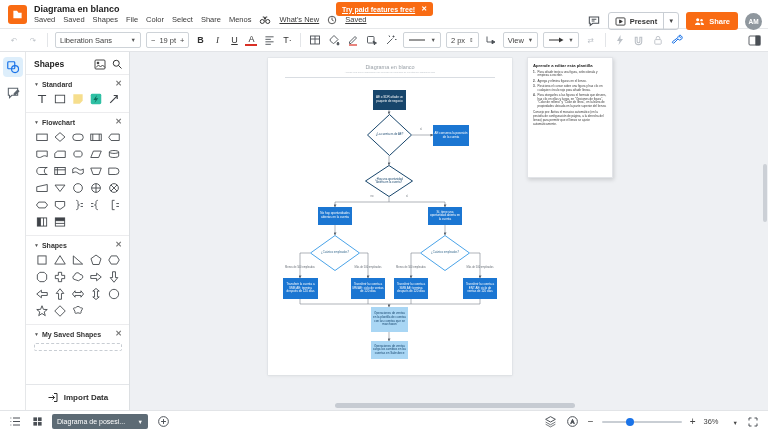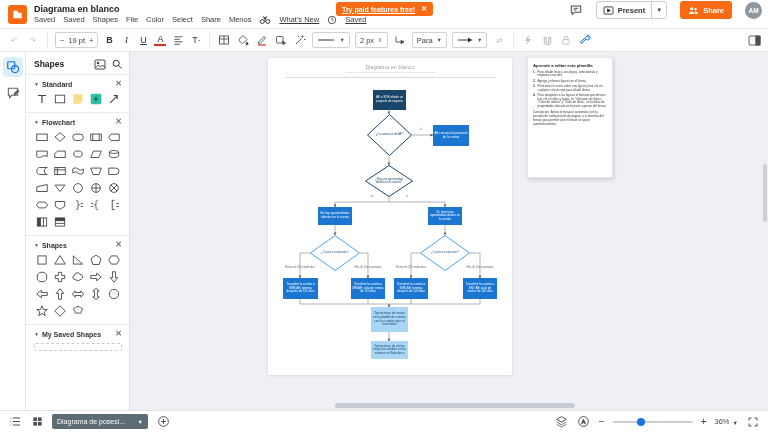--- a/index.html
+++ b/index.html
@@ -13,21 +13,21 @@
           display:flex; align-items:center; justify-content:center; }
   .title-block { display:flex; flex-direction:column; justify-content:center; }
   .doc-title { font-size:9px; font-weight:bold; color:#1c1c1c; line-height:10px; }
   .menu-row { display:flex; align-items:center; gap:8px; font-size:7.5px; color:#3a3a3a; margin-top:1px; }
   .menu-item { cursor:default; }
   .menu-underline { text-decoration:underline; }
   .hdr-ico { color:#3a3a3a; }
   .banner { position:absolute; left:336px; top:2px; background:#F96B13; color:#fff; border-radius:3px;
             font-size:7px; font-weight:bold; padding:3px 6px; display:flex; gap:6px; align-items:center; }
   .banner span.txt { text-decoration:underline; }
-  .hdr-right { position:absolute; right:6px; top:1px; display:flex; align-items:center; gap:13px; }
+  .hdr-right { position:absolute; right:6px; top:12px; display:flex; align-items:center; gap:7px; }
   .present-group { display:flex; align-items:center; border:1px solid #c9ced4; border-radius:3px; height:18px; }
   .present-main { display:flex; align-items:center; gap:4px; padding:0 6px; font-size:7.5px; font-weight:bold; color:#333; }
   .present-caret { border-left:1px solid #c9ced4; padding:0 4px; font-size:6px; color:#444; height:100%; display:flex; align-items:center; }
   .share-btn { background:#F96B13; color:#fff; border-radius:3px; height:18px; padding:0 8px;
                display:flex; align-items:center; gap:4px; font-size:7.5px; font-weight:bold; }
   .avatar { width:17px; height:17px; border-radius:50%; background:#8f979e; color:#fff;
             font-size:6.5px; font-weight:bold; display:flex; align-items:center; justify-content:center; }
 
   
   .toolbar { height:24px; border-top:1px solid #e6e8ea; border-bottom:1px solid #e2e4e7;
@@ -98,21 +98,21 @@
 
   
   .statusbar { height:22px; border-top:1px solid #e2e4e7; display:flex; align-items:center; padding:0 8px; gap:8px; }
   .sb-ico { width:14px; height:14px; display:flex; align-items:center; justify-content:center; color:#4a4f55; }
   .page-pill { background:#5d6b75; color:#fff; border-radius:2px; height:15px; min-width:96px;
                display:flex; align-items:center; font-size:7px; padding:0 5px; gap:8px; }
   .page-pill .caret { font-size:5.5px; margin-left:auto; }
   .sb-right { margin-left:auto; display:flex; align-items:center; gap:8px; }
   .slider { width:80px; height:2px; background:#c9ced4; border-radius:1px; position:relative; }
   .slider .thumb { position:absolute; left:30%; top:-3px; width:8px; height:8px; border-radius:50%; background:#1a73e8; }
-  .zoom-label { font-size:7.5px; color:#444; display:flex; align-items:flex-end; gap:3px; }
+  .zoom-label { font-size:7.5px; color:#444; display:flex; align-items:flex-end; gap:14px; }
   .zoom-label .caret { font-size:5.5px; }
 </style>
 </head>
 <body>
 
 <div class="header">
   <div class="logo">
     <svg width="11" height="11" viewBox="0 0 24 24">
         <path d="M3 4h8l3 4h7v12H3z" fill="#fff"></path>
       </svg>
@@ -176,20 +176,24 @@
       <span>Share</span>
     </div>
     <div class="avatar">AM</div>
   </div>
 </div>
 
 <div class="toolbar">
   <span class="tb-ico dis">↶</span>
   <span class="tb-ico dis">↷</span>
   <span class="tb-sep"></span>
+  <div class="tb-box font-box">
+    <span>Liberation Sans</span>
+    <span class="caret">▼</span>
+  </div>
   <div class="tb-box">
     <span>−</span>
       <span>19 pt</span>
       <span>+</span>
   </div>
   <span class="tb-letter" style="font-weight:bold">B</span>
   <span class="tb-letter" style="font-style:italic;font-family:'Liberation Serif',serif">I</span>
   <span class="tb-letter" style="text-decoration:underline">U</span>
   <span class="tb-letter" style="border-bottom:2px solid #d93025;line-height:9px">A</span>
   <span class="tb-ico">
@@ -238,21 +242,21 @@
     <span>2 px</span>
       <span class="caret">⇕</span>
   </div>
   <span class="tb-ico">
     <svg width="12" height="12" viewBox="0 0 24 24" fill="none" stroke="#4a4f55" stroke-width="1.8">
         <path d="M4 5v11h12"></path>
         <path d="M14 12.5L20 16l-6 3.5z" fill="#4a4f55"></path>
       </svg>
   </span>
   <div class="tb-box">
-    <span>Para</span>
+    <span>View</span>
     <span class="caret">▼</span>
   </div>
   <div class="tb-box">
     <svg width="16" height="6" viewBox="0 0 32 12">
         <path d="M2 6h22" stroke="#333" stroke-width="2"></path>
         <path d="M22 1l9 5-9 5z" fill="#333"></path>
       </svg>
     <span class="caret">▼</span>
   </div>
   <span class="tb-ico dis">⇄</span>
@@ -616,20 +620,26 @@
         <div class="section">
     <div class="sec-head">
       <span class="sec-caret">▼</span>
       <span>My Saved Shapes</span>
       <span class="sec-x">✕</span>
     </div>
     <div class="shape-grid"></div>
           <div class="saved-drop"></div>
         </div>
       </div>
+    <div class="import-row">
+      <svg width="12" height="11" viewBox="0 0 24 22" fill="none" stroke="#2e2e2e" stroke-width="2">
+        <path d="M14 3h6v16h-6M3 11h12M11 7l4 4-4 4"></path>
+        </svg>
+      <span>Import Data</span>
+    </div>
   </div>
 
   <div class="canvas">
     <div class="page" id="page">
       <svg class="edges" id="edgeSvg" width="244" height="317" viewBox="0 0 244 317">
         <defs>
           <marker id="arr" viewBox="0 0 8 8" refX="7" refY="4" markerWidth="5" markerHeight="5" orient="auto-start-reverse">
             <path d="M0 0L8 4L0 8z" fill="#5e6670"></path>
           </marker>
         </defs>

